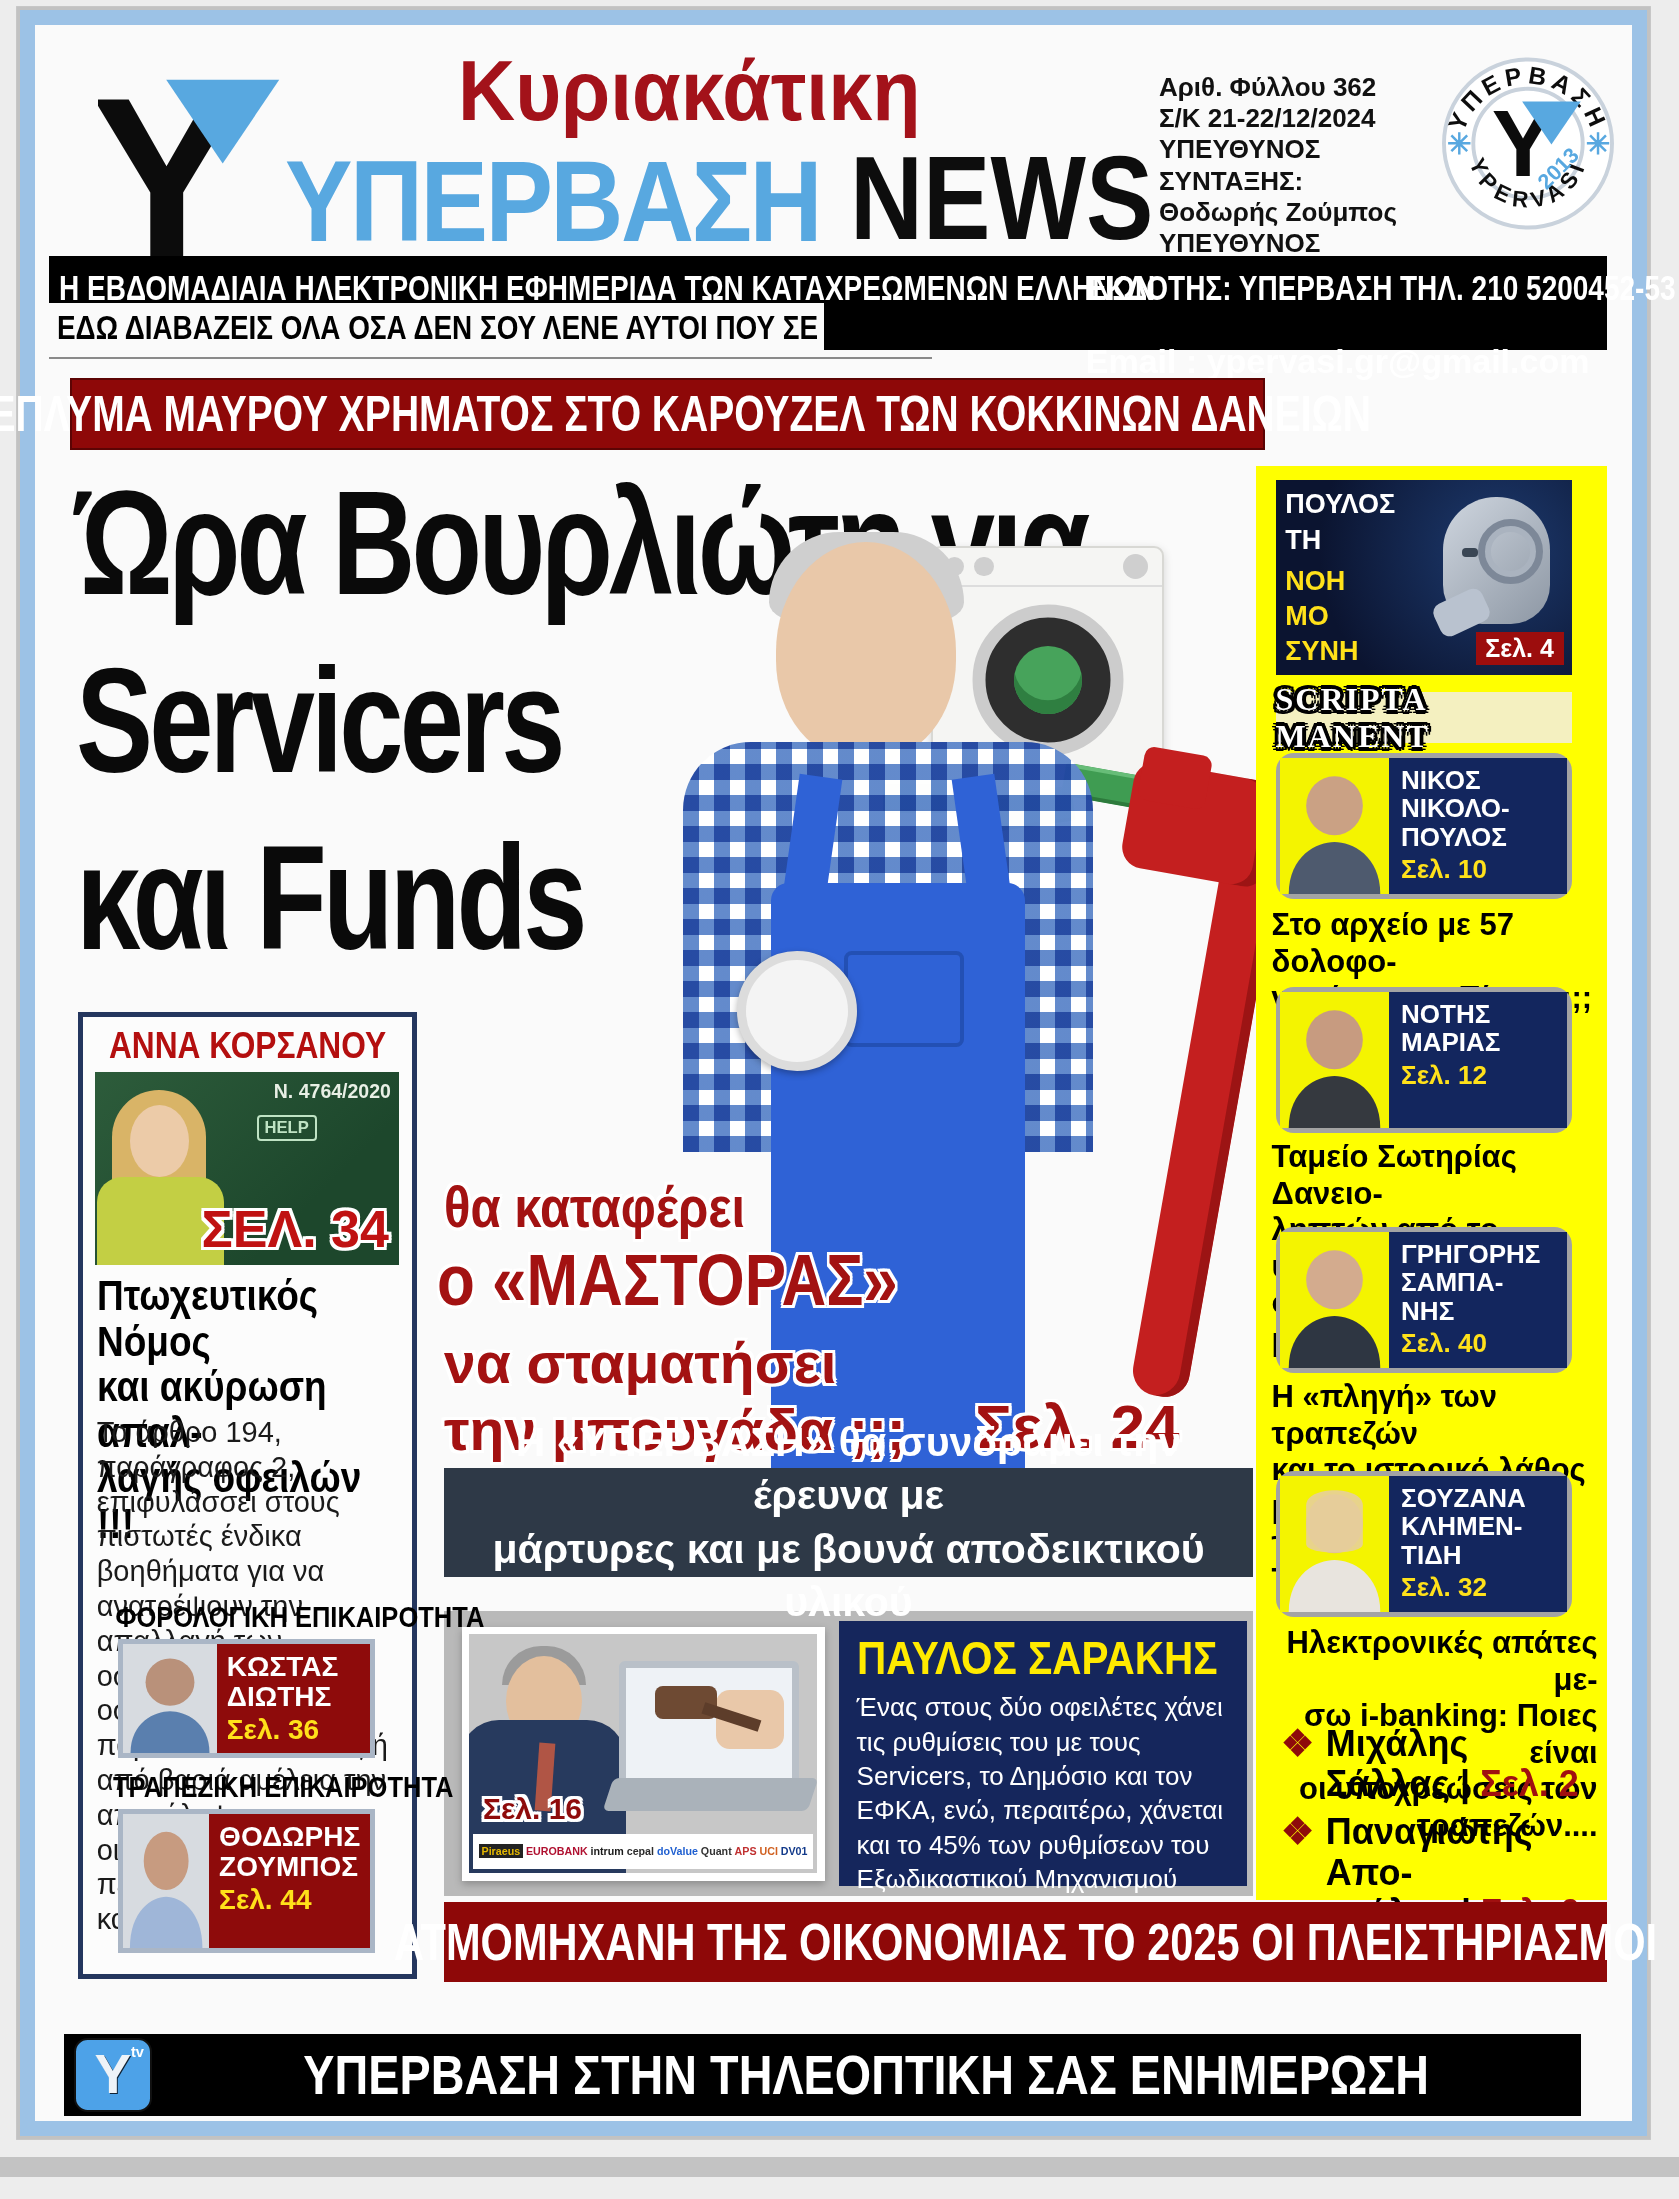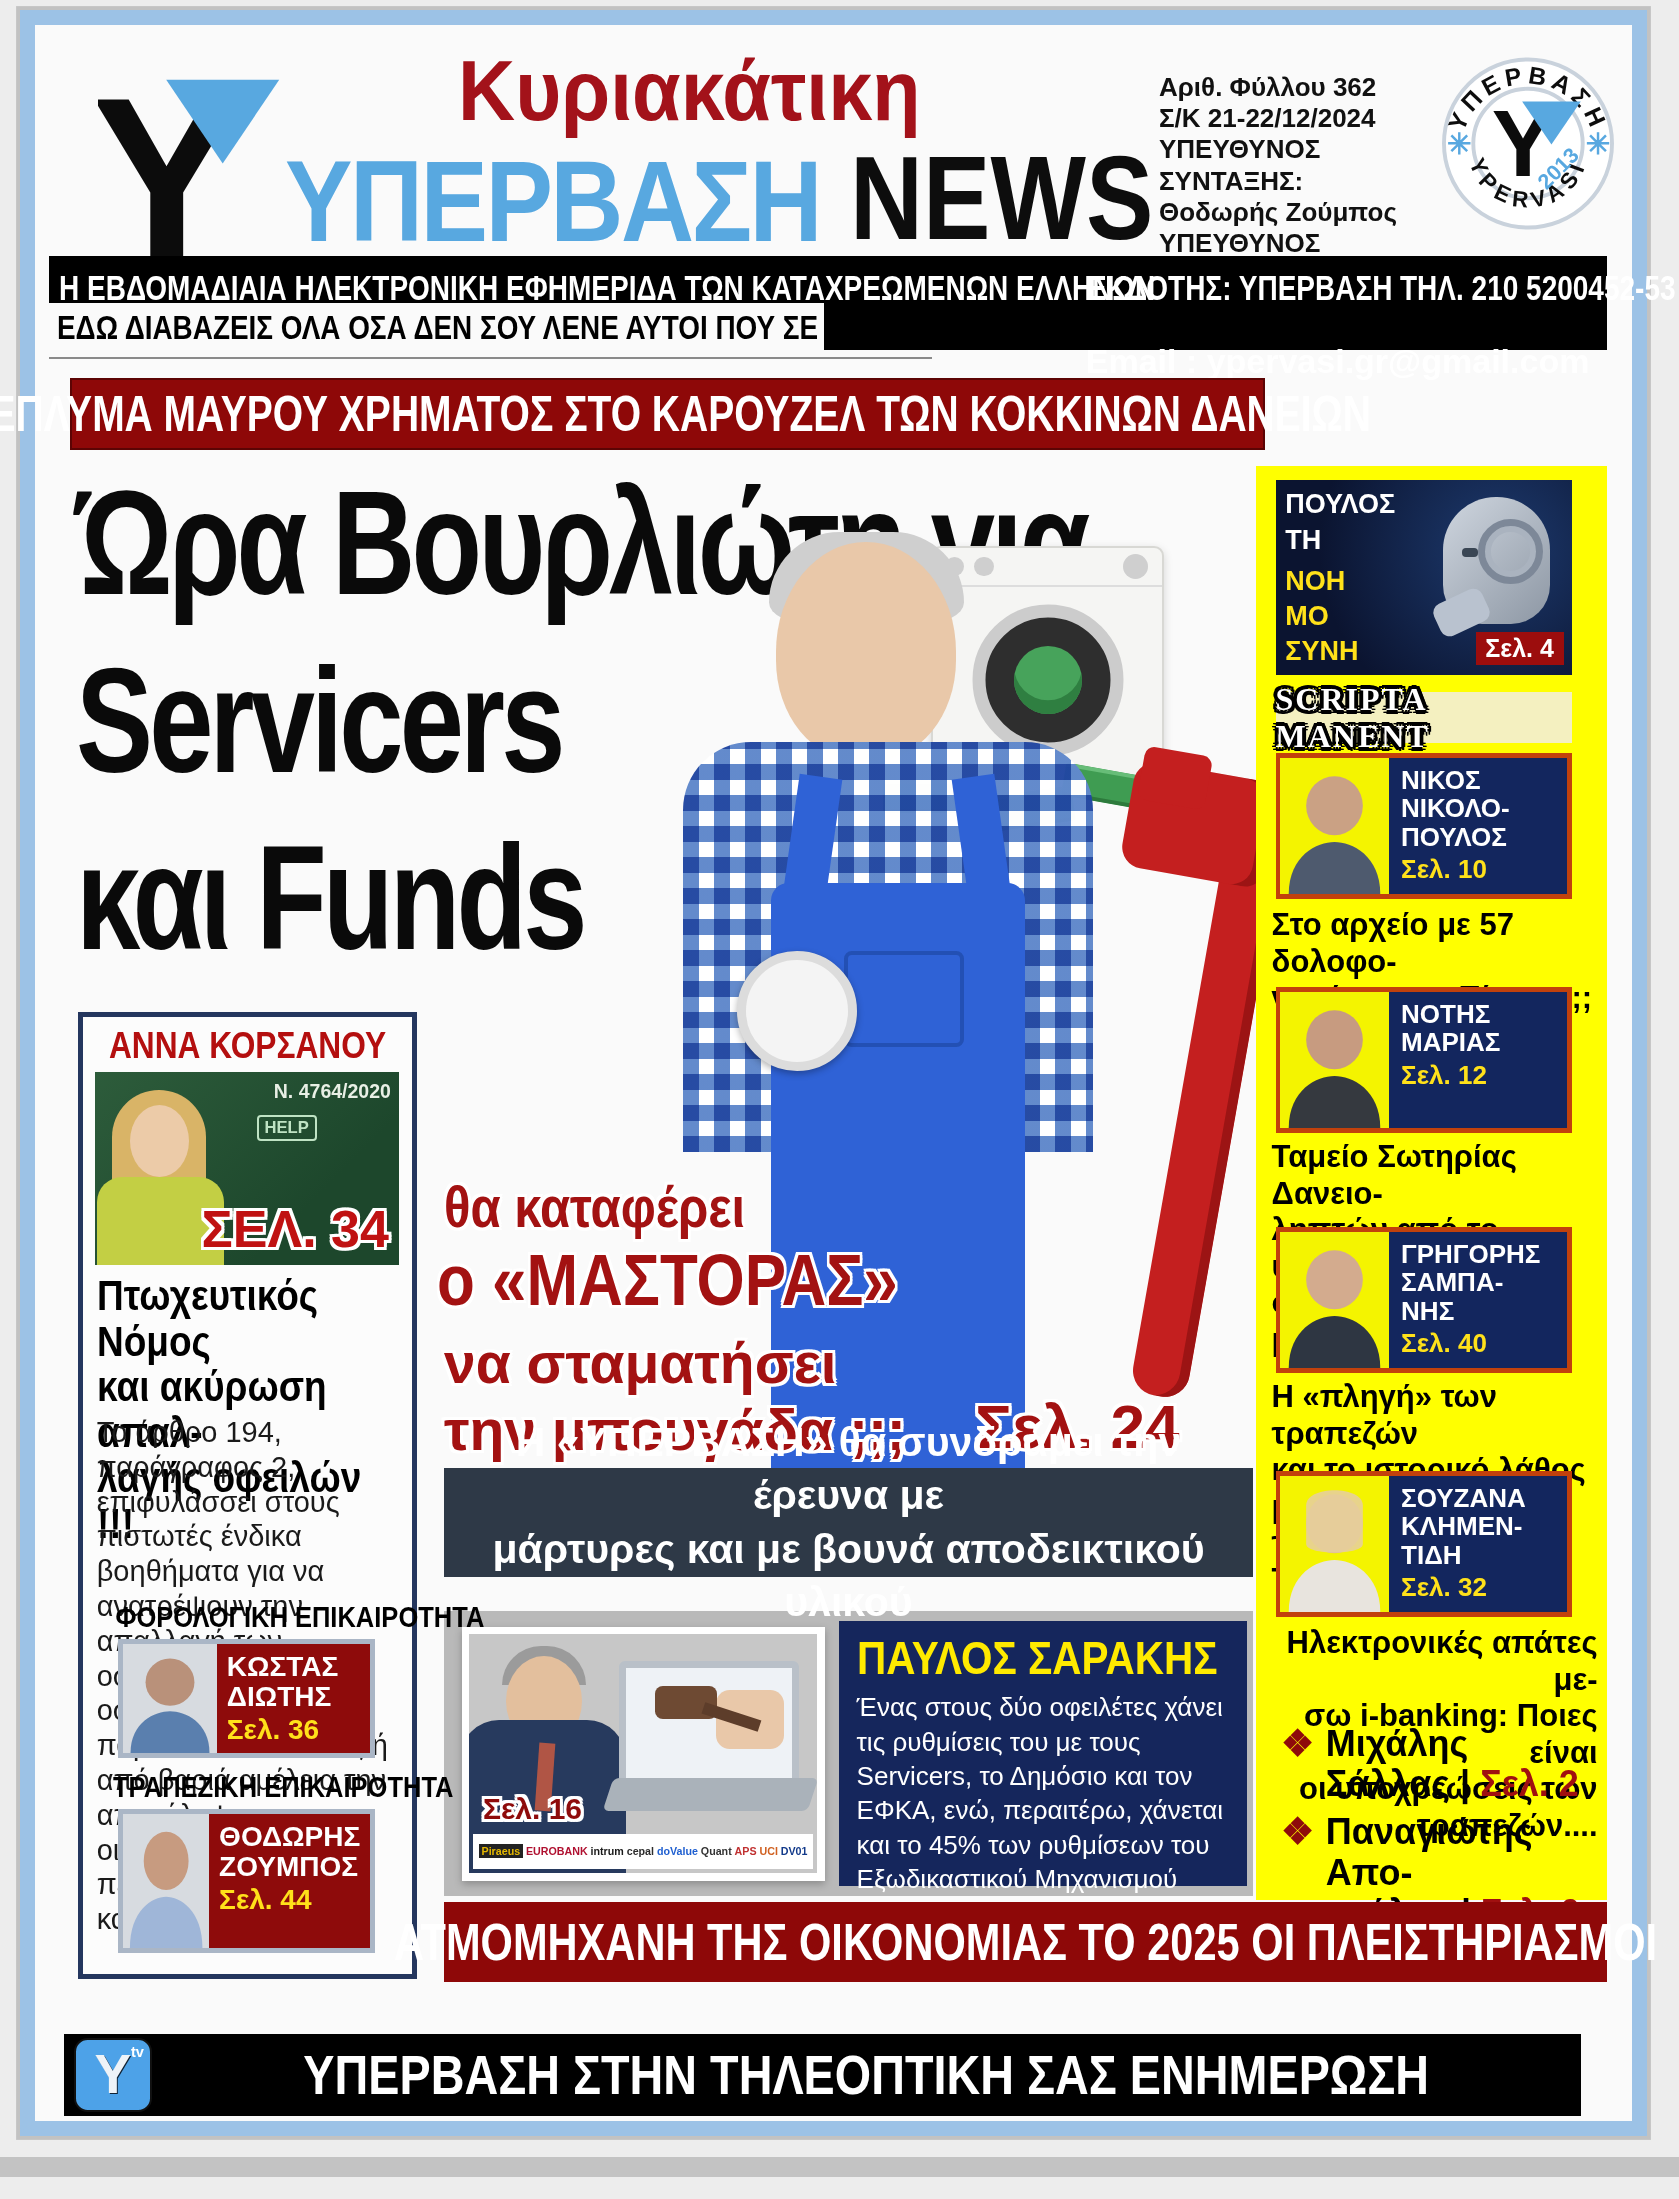--- a/index.html
+++ b/index.html
@@ -142,22 +142,22 @@
   .robot-head{position:absolute;right:21.5px;top:17.6px;width:107px;height:127px;background:linear-gradient(135deg,#cfd6df,#8d97a4);
               border-radius:53px 53px 39px 39px;}
   .robot-eye{position:absolute;right:94px;top:68px;width:15.6px;height:9.8px;background:#3a4654;border-radius:3.9px;}
   .robot-ring{position:absolute;right:29px;top:39px;width:51px;height:51px;border:7.8px solid #7d8898;
               border-radius:50%;box-shadow:inset 0 0 0 5.9px #aab3bf;}
   .robot-hand{position:absolute;right:84px;top:115px;width:53px;height:35px;background:#b9c2cf;border-radius:9.8px;transform:rotate(-25deg);}
   .scripta{position:absolute;left:19.5px;top:226px;width:296px;height:51px;background:#f4f0c0;
            display:flex;align-items:center;justify-content:center;}
   .scripta span{font-family:"Liberation Serif",serif;font-size:32px;font-weight:700;letter-spacing:2px;
                 color:#fff;text-shadow:-2.9px -2.9px 0 #000,2.9px -2.9px 0 #000,-2.9px 2.9px 0 #000,2.9px 2.9px 0 #000,0 3.9px 0 #000,0 -3.9px 0 #000,3.9px 0 0 #000,-3.9px 0 0 #000;}
-  .s-card{position:absolute;left:19.5px;width:296px;height:146px;background:#c2410c;box-sizing:border-box;
-          padding:4.9px;display:flex;}
+  .s-card{position:absolute;left:19.5px;width:296px;height:146px;background:#a3a3a3;box-sizing:border-box;
+          padding:4.9px;display:flex;border-radius:18px;}
   .s-photo{width:109px;background:#f4f400;position:relative;overflow:hidden;}
   .s-panel{flex:1;background:#13265e;padding:7.8px 11.7px;}
   .s-name{color:#fff;font-size:26px;font-weight:900;line-height:1.1;}
   .s-page{color:#ffe11a;font-size:26px;font-weight:900;margin-top:2.9px;}
   .s-caption{position:absolute;left:15.6px;width:326px;color:#000;font-size:31px;font-weight:700;line-height:1.18;}
   .bullets{position:absolute;left:25px;top:1258px;width:312px;}
   .bullet{display:flex;margin-bottom:7.8px;}
   .diamond{color:#8e0b0b;font-size:37px;font-weight:900;margin-right:11.7px;line-height:1.1;}
   .btext{font-size:36px;font-weight:900;color:#000;line-height:1.12;}
   .btext .bpage{color:#a01010;}

